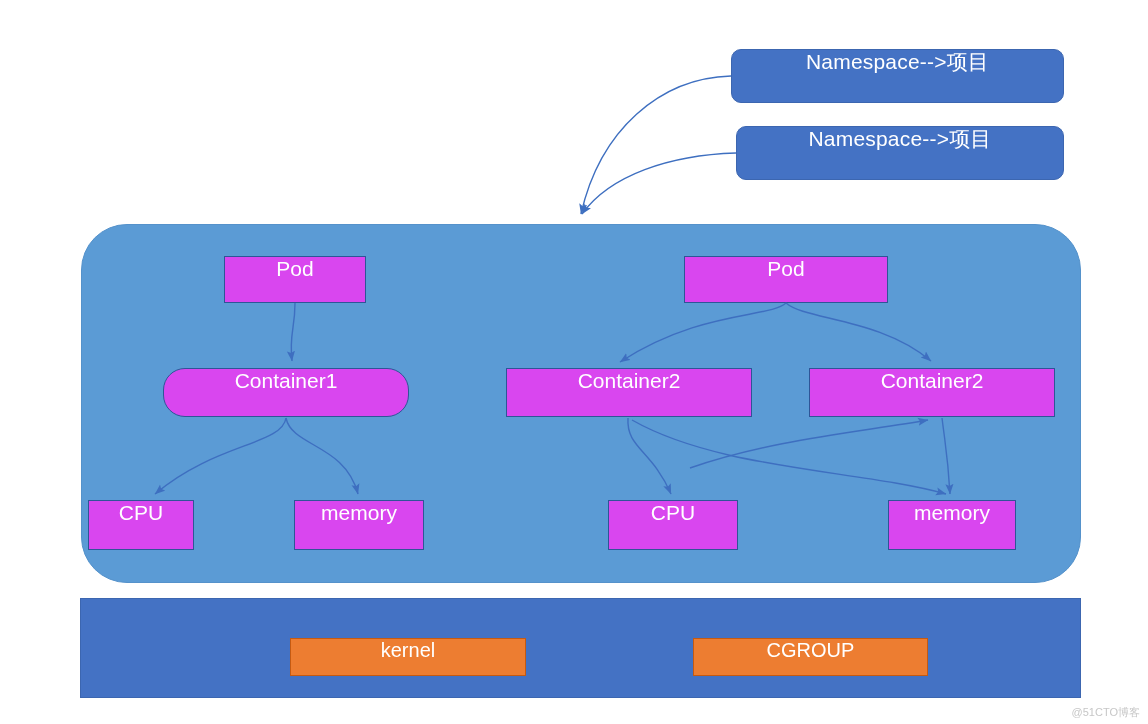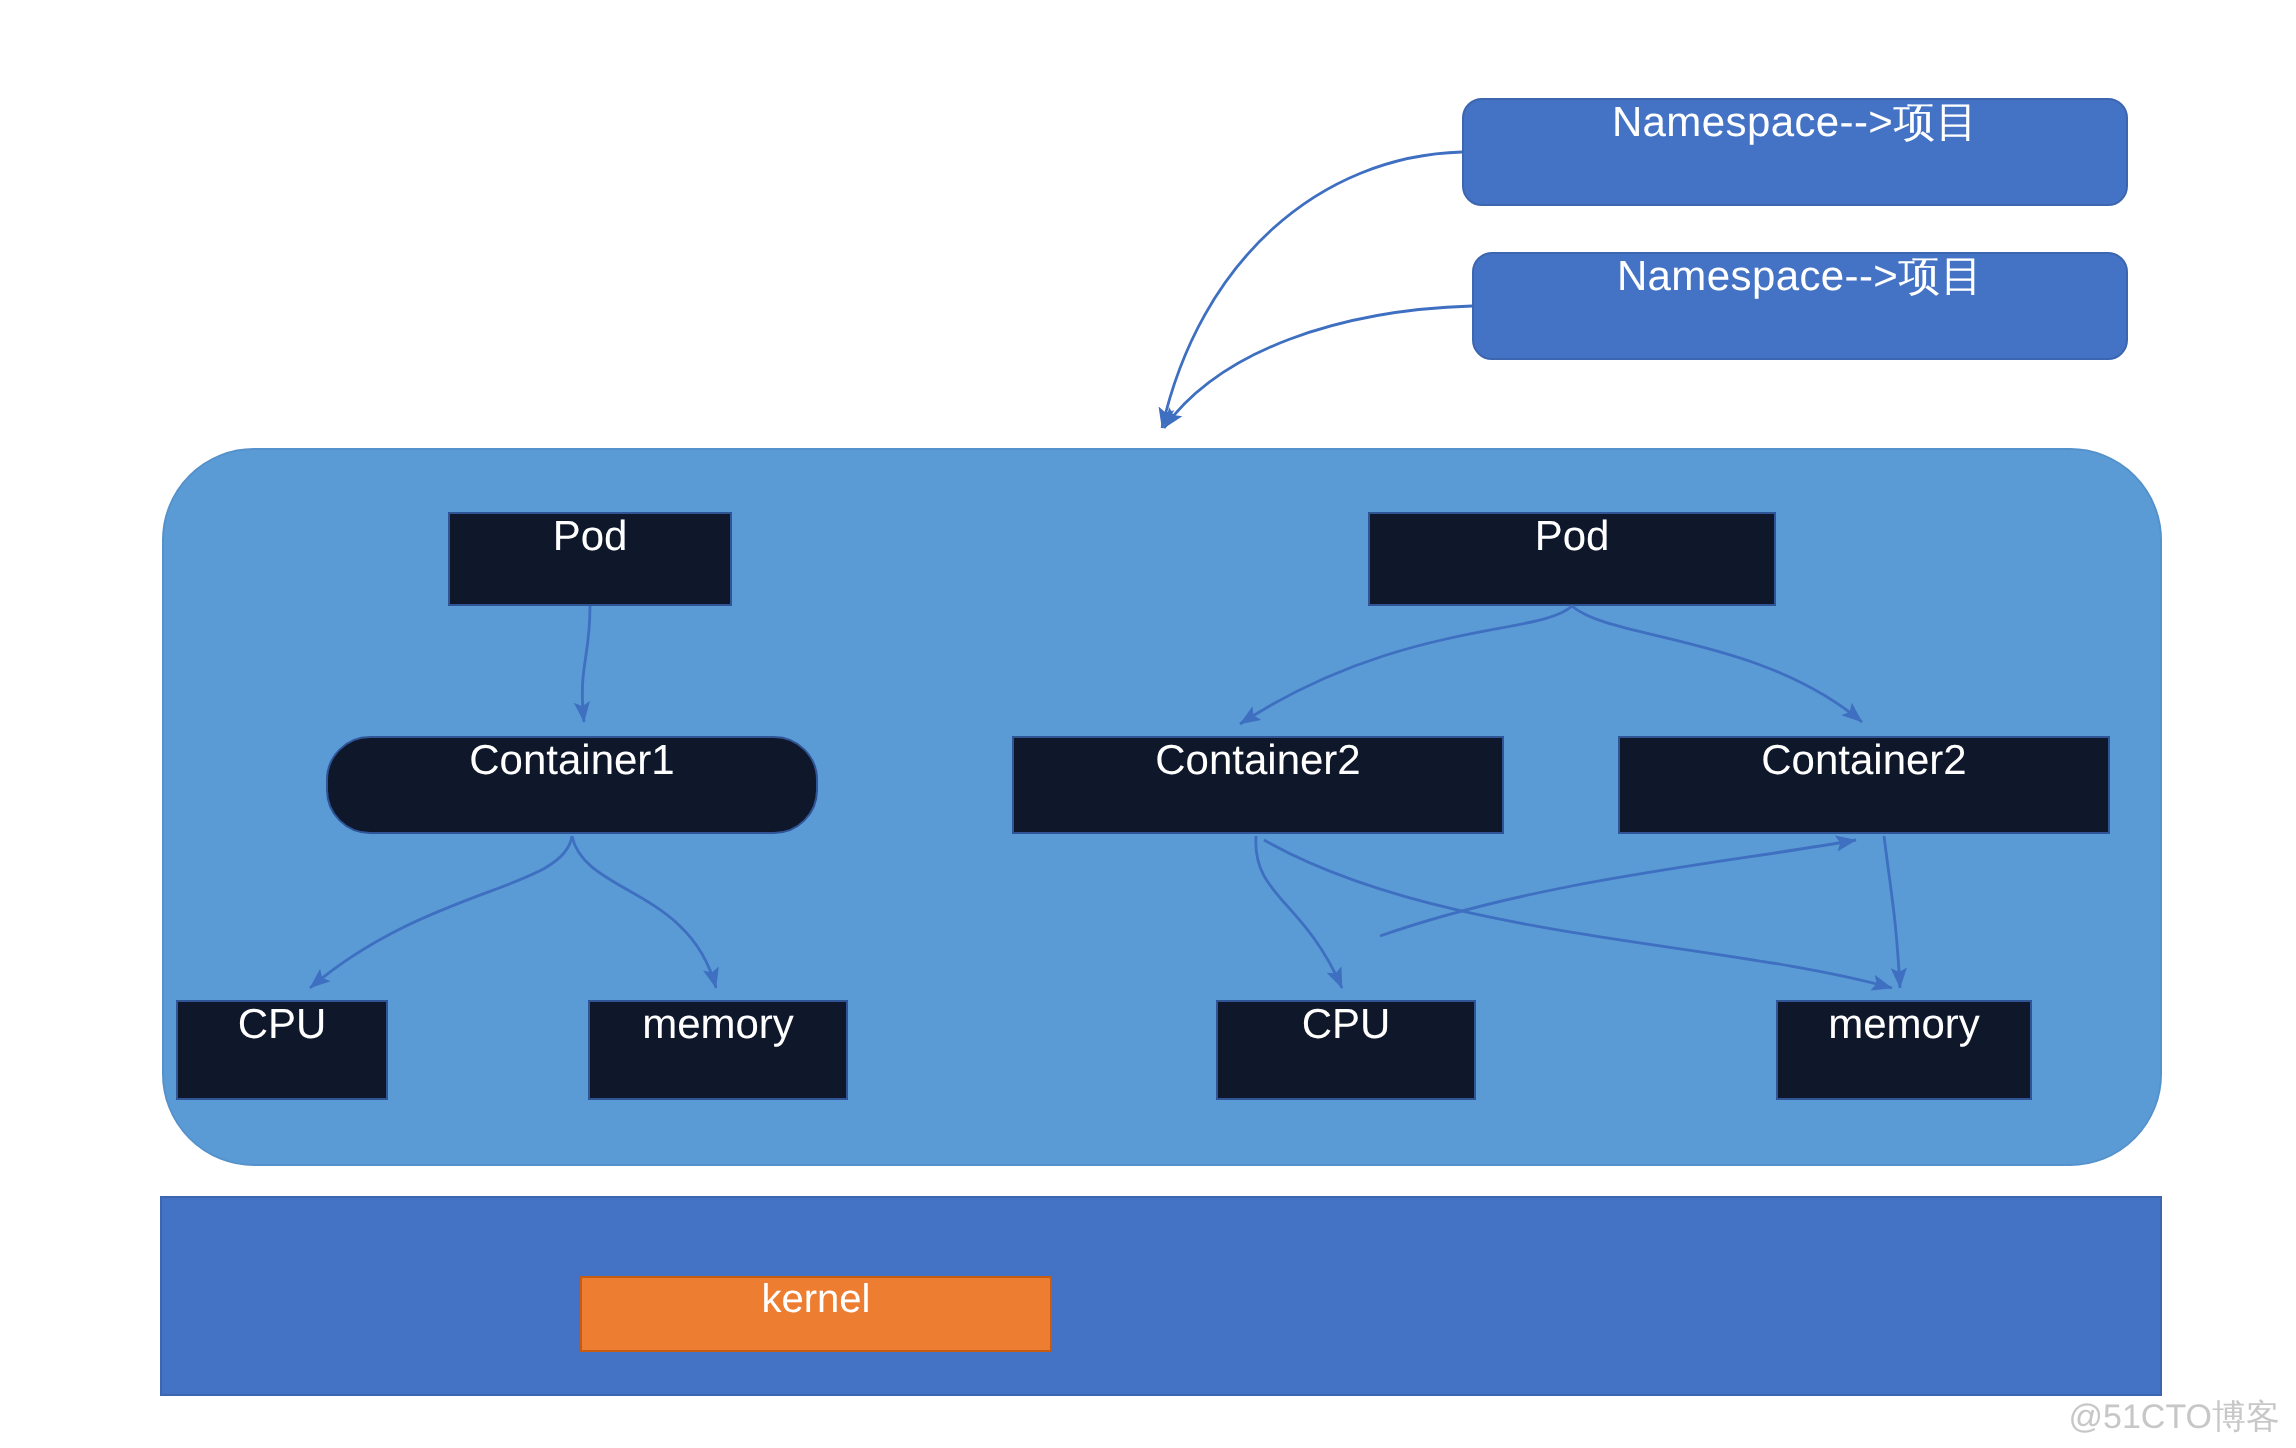--- a/index.html
+++ b/index.html
@@ -45,42 +45,42 @@
     border-radius: 46px;
   }
   
   .kernel-bar {
     background: #4472C4;
     border: 1px solid #3C66B0;
     border-radius: 0px;
   }
   
   .blue-rect {
-    background: #0f172a;
+    background: #d946ef;
     border: 1px solid #2F5597;
     font-size: 21px;
   }
   
   .orange-rect {
     background: #ED7D31;
     border: 1px solid #C55A11;
     font-size: 20px;
   }
   #arrows {
     position: absolute;
     left: 0; top: 0;
     width: 1148px;
     height: 724px;
     pointer-events: none;
   }
   .watermark {
     position: absolute;
     right: 8px;
     bottom: 4px;
-    font-size: 17px;
+    font-size: 11px;
     color: #C7C7C7;
     font-family: "Liberation Sans", sans-serif;
     white-space: nowrap;
     margin-top: 40px;
   }
 </style>
 </head>
 <body>
 
 <div id="canvas">
@@ -130,20 +130,23 @@
   <div class="node blue-rect" style="left:888px; top:500px; width:128px; height:50px;">
     <span>memory</span>
   </div>
 
   <div class="node kernel-bar" style="left:80px; top:598px; width:1001px; height:100px;"></div>
 
   <div class="node orange-rect" style="left:290px; top:638px; width:236px; height:38px;">
     <span>kernel</span>
   </div>
 
+  <div class="node orange-rect" style="left:693px; top:638px; width:235px; height:38px;">
+    <span>CGROUP</span>
+  </div>
 
   <svg id="arrows" viewBox="0 0 1148 724">
     <defs>
       <marker id="ah" markerWidth="9" markerHeight="9" refX="7.2" refY="3.1" orient="auto" markerUnits="strokeWidth">
         <path d="M0,0.2 L7.4,3.1 L0,6.0 L1.5,3.1 Z" fill="#3E6FC0"></path>
       </marker>
     </defs>
 
     <g fill="none" stroke="#3E6FC0" stroke-width="1.4" marker-end="url(#ah)">
 

